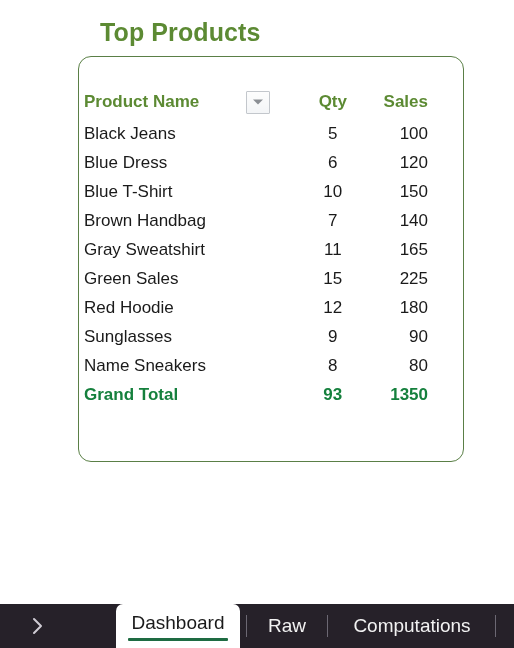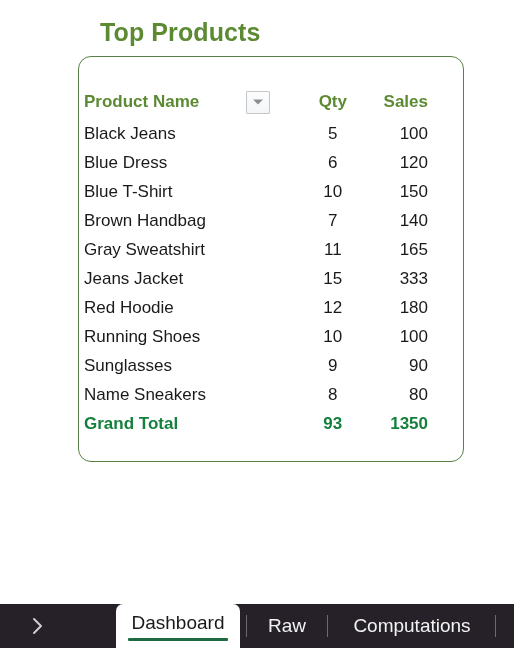--- a/index.html
+++ b/index.html
@@ -276,39 +276,33 @@
         </tr>
 
         <tr class="row">
           <td class="c-name">Gray Sweatshirt</td>
           <td class="c-filter"></td>
           <td class="c-qty">11</td>
           <td class="c-sales">165</td>
         </tr>
 
         <tr class="row">
-          <td class="c-name">Jeans Jacket</td>
+          <td class="c-name">Green Sales</td>
           <td class="c-filter"></td>
           <td class="c-qty">15</td>
-          <td class="c-sales">333</td>
+          <td class="c-sales">225</td>
         </tr>
 
         <tr class="row">
           <td class="c-name">Red Hoodie</td>
           <td class="c-filter"></td>
           <td class="c-qty">12</td>
           <td class="c-sales">180</td>
         </tr>
 
-        <tr class="row">
-          <td class="c-name">Running Shoes</td>
-          <td class="c-filter"></td>
-          <td class="c-qty">10</td>
-          <td class="c-sales">100</td>
-        </tr>
 
         <tr class="row">
           <td class="c-name">Sunglasses</td>
           <td class="c-filter"></td>
           <td class="c-qty">9</td>
           <td class="c-sales">90</td>
         </tr>
 
         <tr class="row">
           <td class="c-name">Name Sneakers</td>

